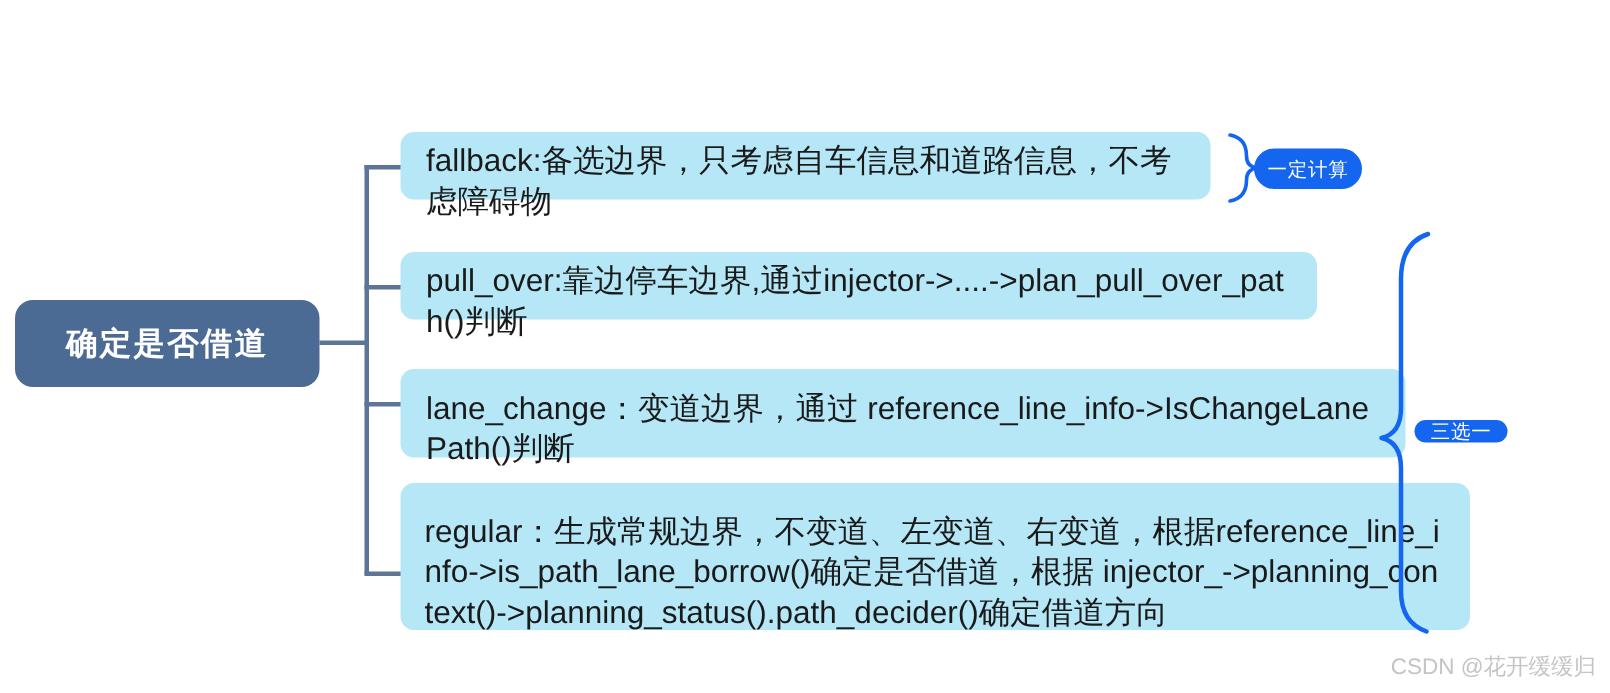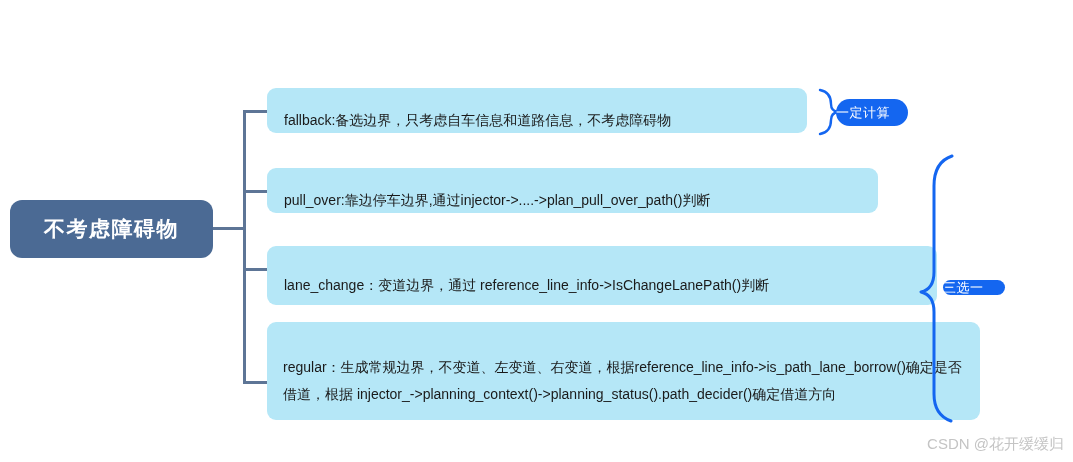--- a/index.html
+++ b/index.html
@@ -52,21 +52,21 @@
   .branch {
     position: absolute;
     background: #b5e7f7;
     border-radius: 9px;
     box-sizing: border-box;
     display: flex;
     align-items: center;
   }
   .branch-text {
     color: #1a1a1a;
-    font-size: 14px;
+    font-size: 21px;
     line-height: 27px;
     padding: 0 17px;
     white-space: pre-wrap;
     word-break: break-all;
     margin-top: 20px;
   }
   .branch-multiline .branch-text {
     padding: 0 16px;
   }
 
@@ -80,21 +80,21 @@
     pointer-events: none;
   }
 
   
   .badge {
     position: absolute;
     background: #1466f0;
     border-radius: 14px;
     display: flex;
     align-items: center;
-    justify-content: flex-start;
+    justify-content: center;
     box-sizing: border-box;
   }
   .badge-label {
     color: #ffffff;
     font-size: 13px;
     white-space: nowrap;
     letter-spacing: 0.5px;
   }
   #badge-must-compute {
     left: 836px;
@@ -119,21 +119,21 @@
     white-space: nowrap;
     margin-top: 20px;
   }
 </style>
 </head>
 <body>
 
 <div id="canvas">
 
   <div class="root-node">
-    <span class="root-node-label">不考虑障碍物</span>
+    <span class="root-node-label">确定是否借道</span>
   </div>
 
   <div class="conn conn-h" style="left:213px; top:227px; width:33px;"></div>
 
   <div class="conn conn-v" style="left:243px; top:110px; height:273px;"></div>
 
   <div class="conn conn-h" style="left:243px; top:110px; width:27px;"></div>
   <div class="conn conn-h" style="left:243px; top:190px; width:27px;"></div>
   <div class="conn conn-h" style="left:243px; top:268px; width:27px;"></div>
   <div class="conn conn-h" style="left:243px; top:381px; width:27px;"></div>

